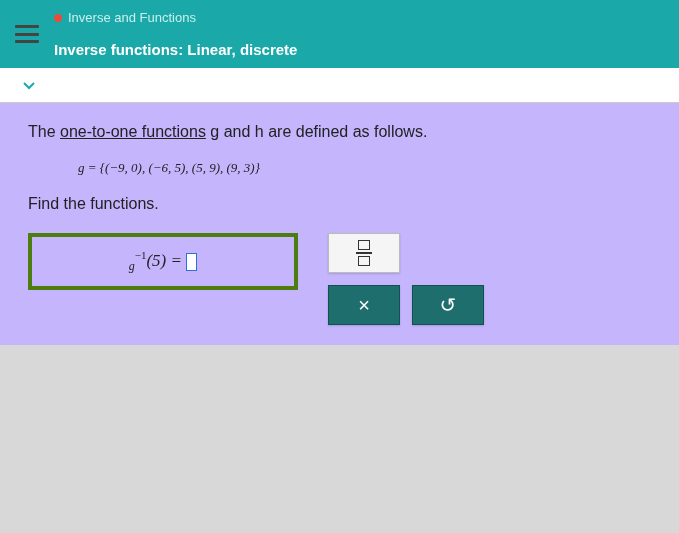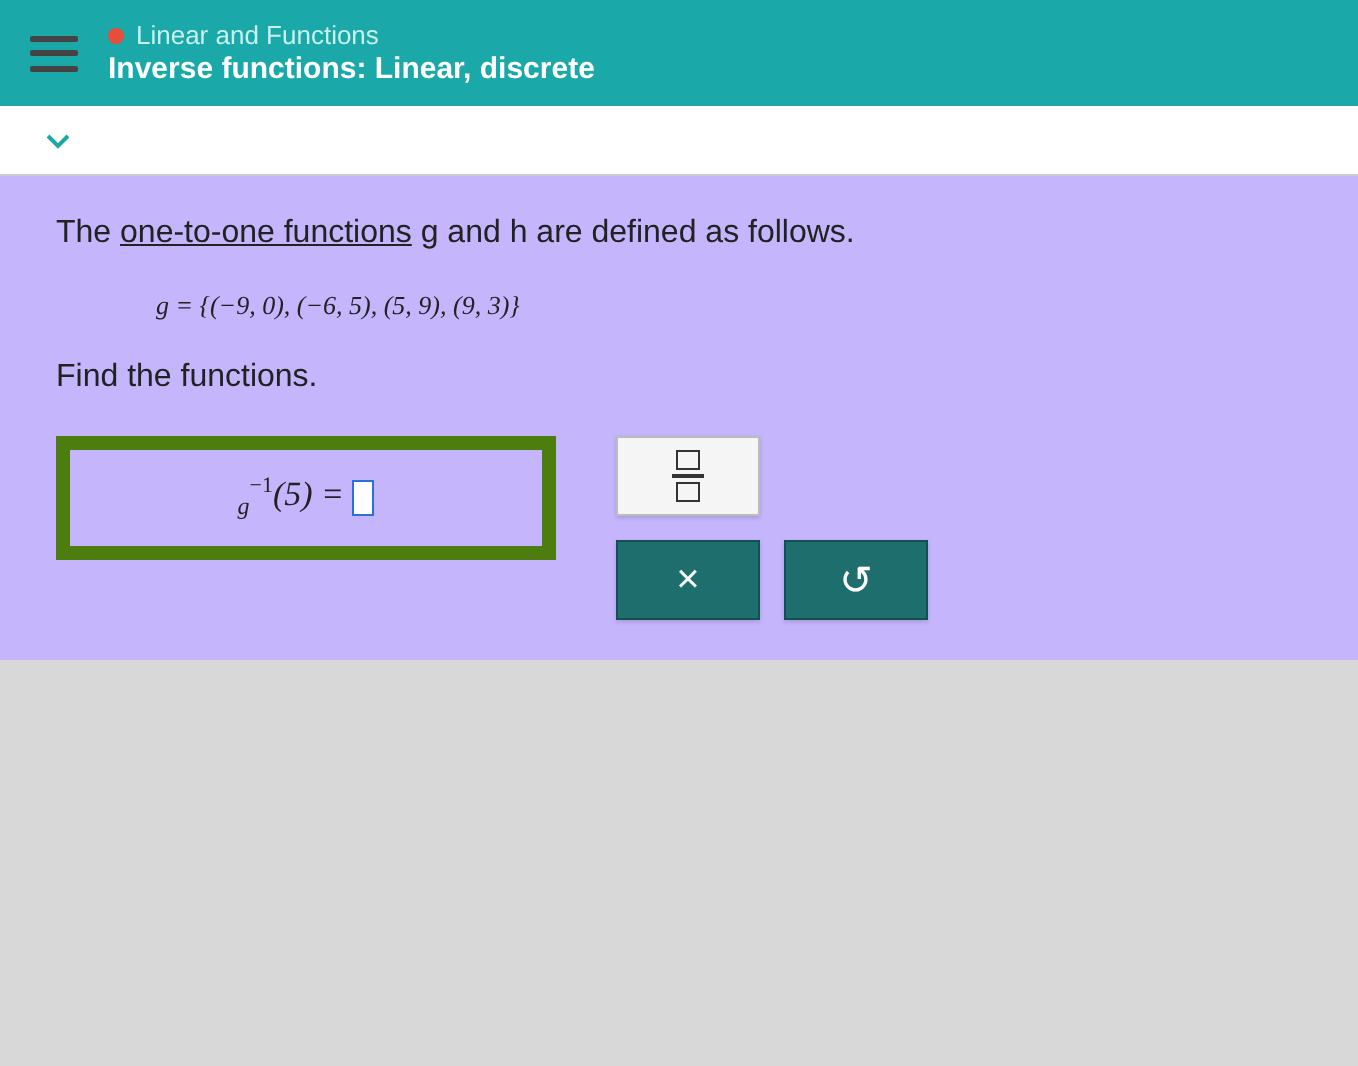--- a/index.html
+++ b/index.html
@@ -41,21 +41,21 @@
   }
   .dot {
     width: 8px; height: 8px; border-radius: 50%;
     background: #e74c3c;
     display: inline-block;
   }
   .header-text .title {
     font-size: 15px;
     font-weight: bold;
     color: #fff;
-    margin-top: 1px;
+    margin-top: 16px;
   }
   .sub-bar {
     background: #fff;
     padding: 8px 20px;
     border-bottom: 1px solid #ccc;
   }
   .chevron {
     width: 18px; height: 18px;
     display: flex; align-items: center; justify-content: center;
     cursor: pointer;
@@ -82,23 +82,23 @@
     line-height: 2;
   }
   .math-block .row { margin-bottom: 4px; }
   .instruction { margin-top: 14px; margin-bottom: 20px; }
   .work-area {
     display: flex;
     gap: 30px;
     align-items: flex-start;
   }
   .answer-table {
-    border: 7px solid #4d7c0f;
+    border: 4px solid #4d7c0f;
     border-collapse: collapse;
-    width: 250px;
+    width: 270px;
   }
   .answer-table td {
     border: 1px solid #999;
     padding: 12px 10px;
     text-align: center;
     font-family: 'Times New Roman', serif;
     font-style: italic;
     font-size: 17px;
     vertical-align: middle;
   }
@@ -164,21 +164,21 @@
 
 <div class="header">
   <div class="hamburger">
     <span></span>
       <span></span>
       <span></span>
   </div>
   <div class="header-text">
     <div class="breadcrumb">
       <span class="dot"></span>
-      <span>Linear and Functions</span>
+      <span>Inverse and Functions</span>
     </div>
     <div class="title">Inverse functions: Linear, discrete</div>
   </div>
 </div>
 
 <div class="sub-bar">
   <div class="chevron">
     <svg width="14" height="14" viewBox="0 0 14 14">
         <polyline points="2,5 7,10 12,5" fill="none" stroke="#1ba8a8" stroke-width="2"></polyline>
       </svg>

